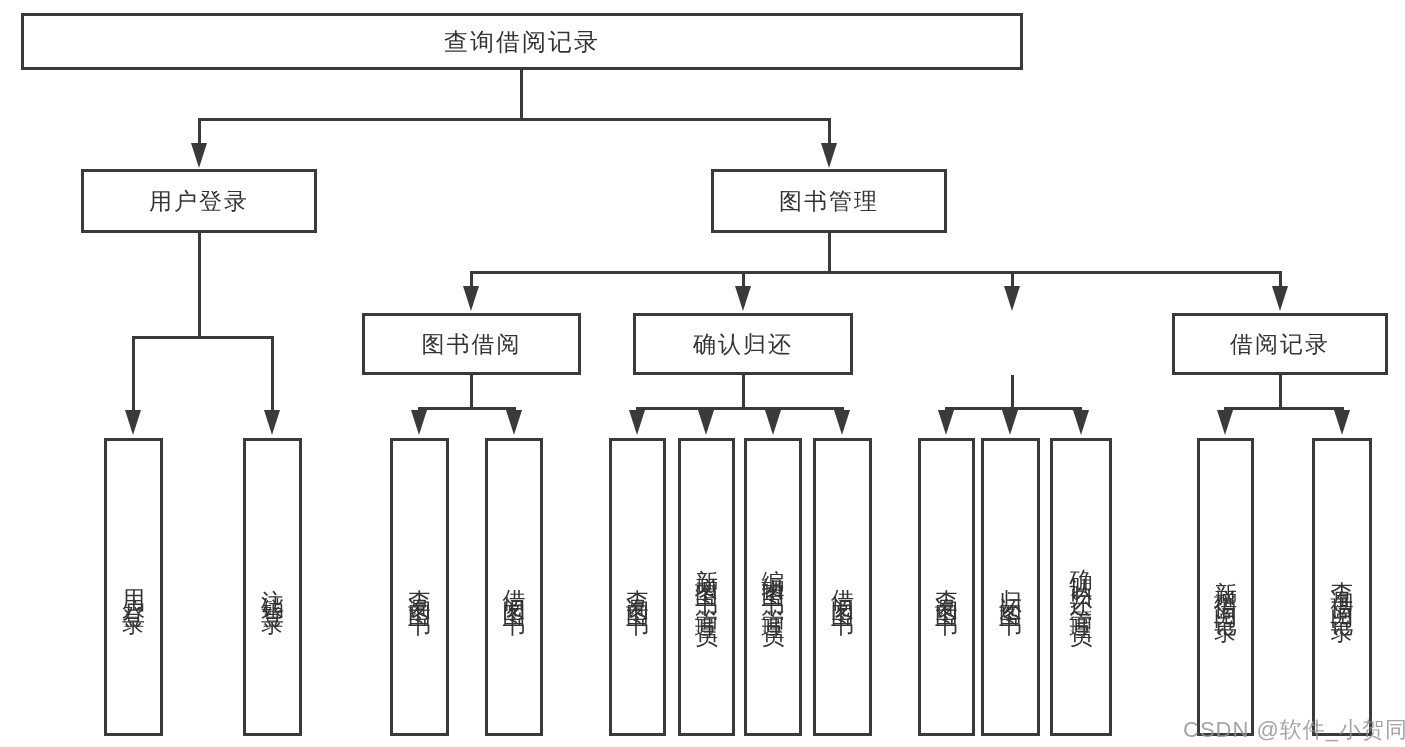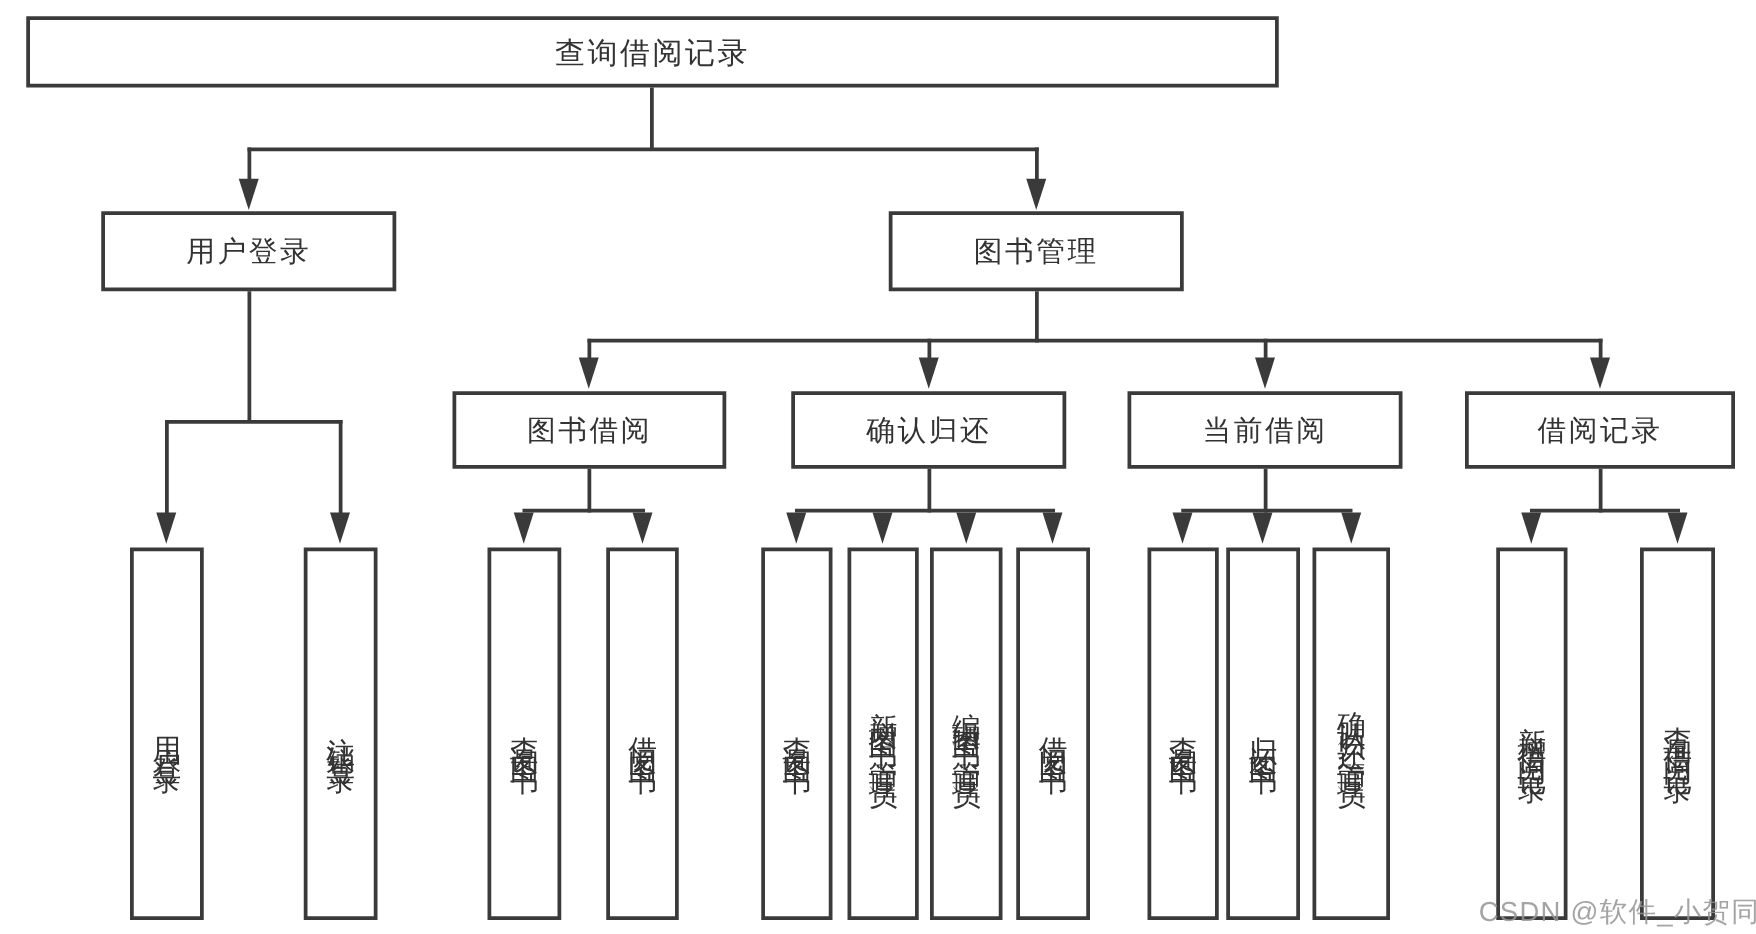--- a/index.html
+++ b/index.html
@@ -74,23 +74,20 @@
   <div class="arrow" style="left:734.5px;top:286px"></div>
   <div class="arrow" style="left:1003.5px;top:286px"></div>
   <div class="arrow" style="left:1271.5px;top:286px"></div>
 
   <div class="hbox" style="left:362px;top:313px;width:219px;height:62px">
     <span>图书借阅</span>
   </div>
   <div class="hbox" style="left:633px;top:313px;width:220px;height:62px">
     <span>确认归还</span>
   </div>
-  <div class="hbox" style="left:902px;top:313px;width:220px;height:62px">
-    <span>当前借阅</span>
-  </div>
   <div class="hbox" style="left:1172px;top:313px;width:216px;height:62px">
     <span>借阅记录</span>
   </div>
 
   <div class="vl" style="left:470px;top:375px;width:3px;height:35px"></div>
   <div class="hl" style="left:418px;top:407px;width:98px;height:3px"></div>
   <div class="arrow" style="left:411px;top:410px"></div>
   <div class="arrow" style="left:505.5px;top:410px"></div>
 
   <div class="vl" style="left:741.5px;top:375px;width:3px;height:35px"></div>

